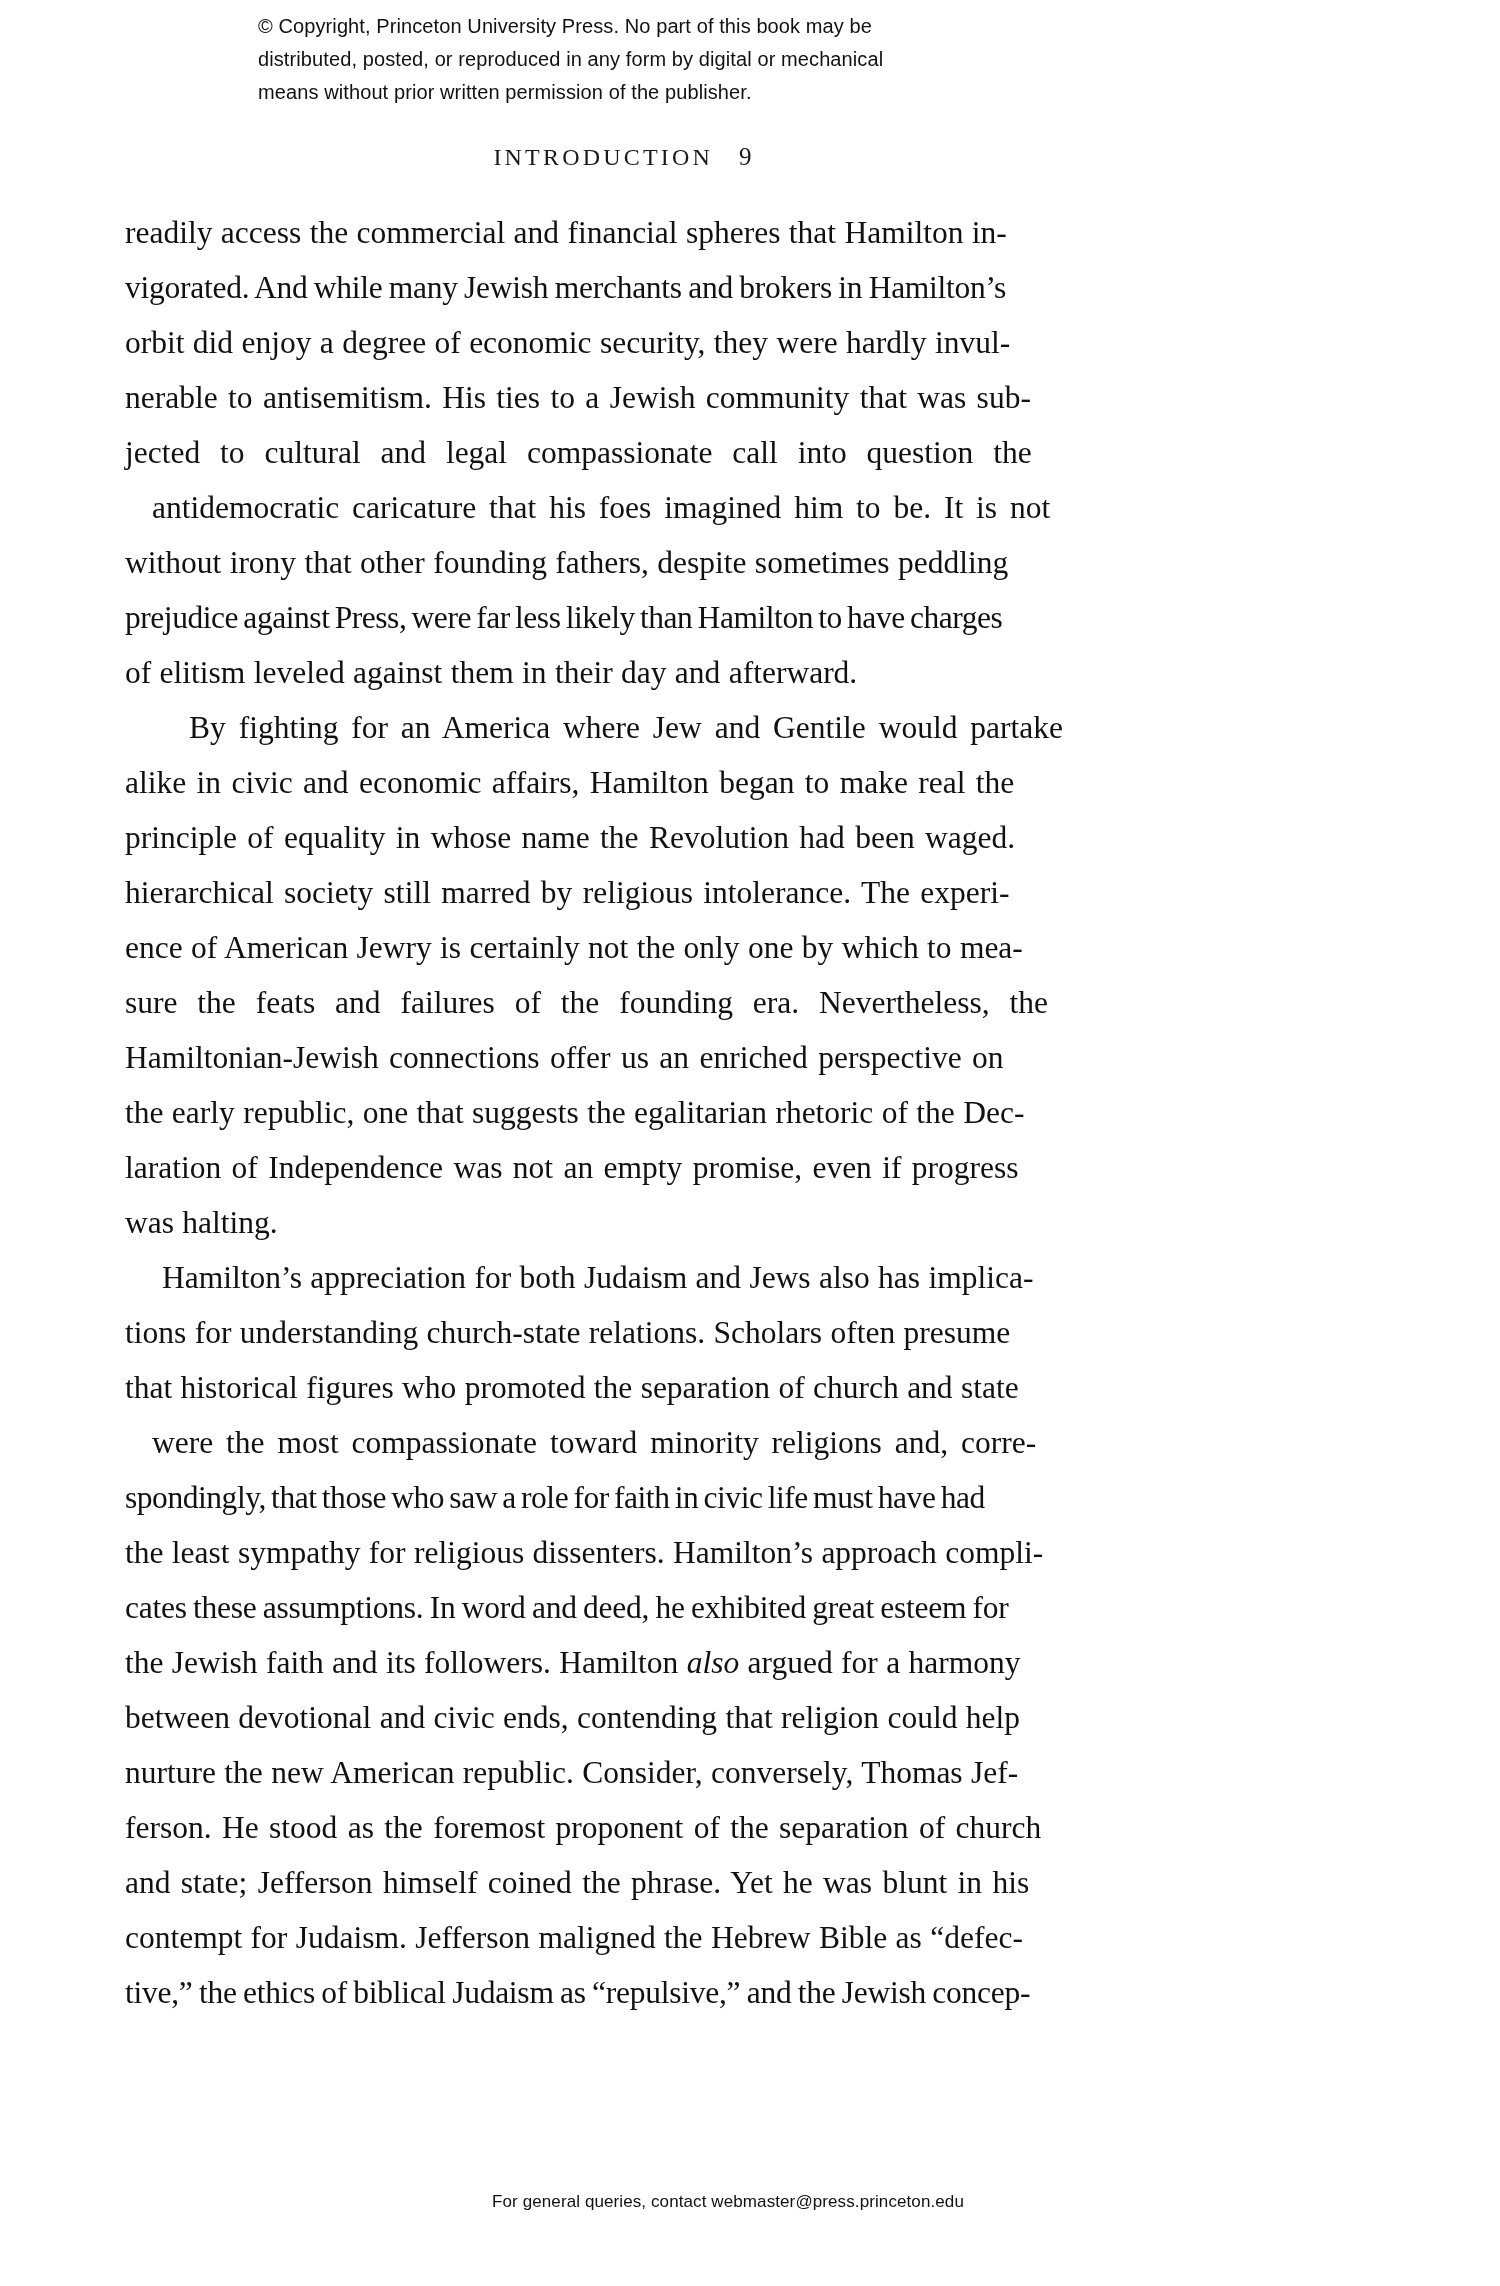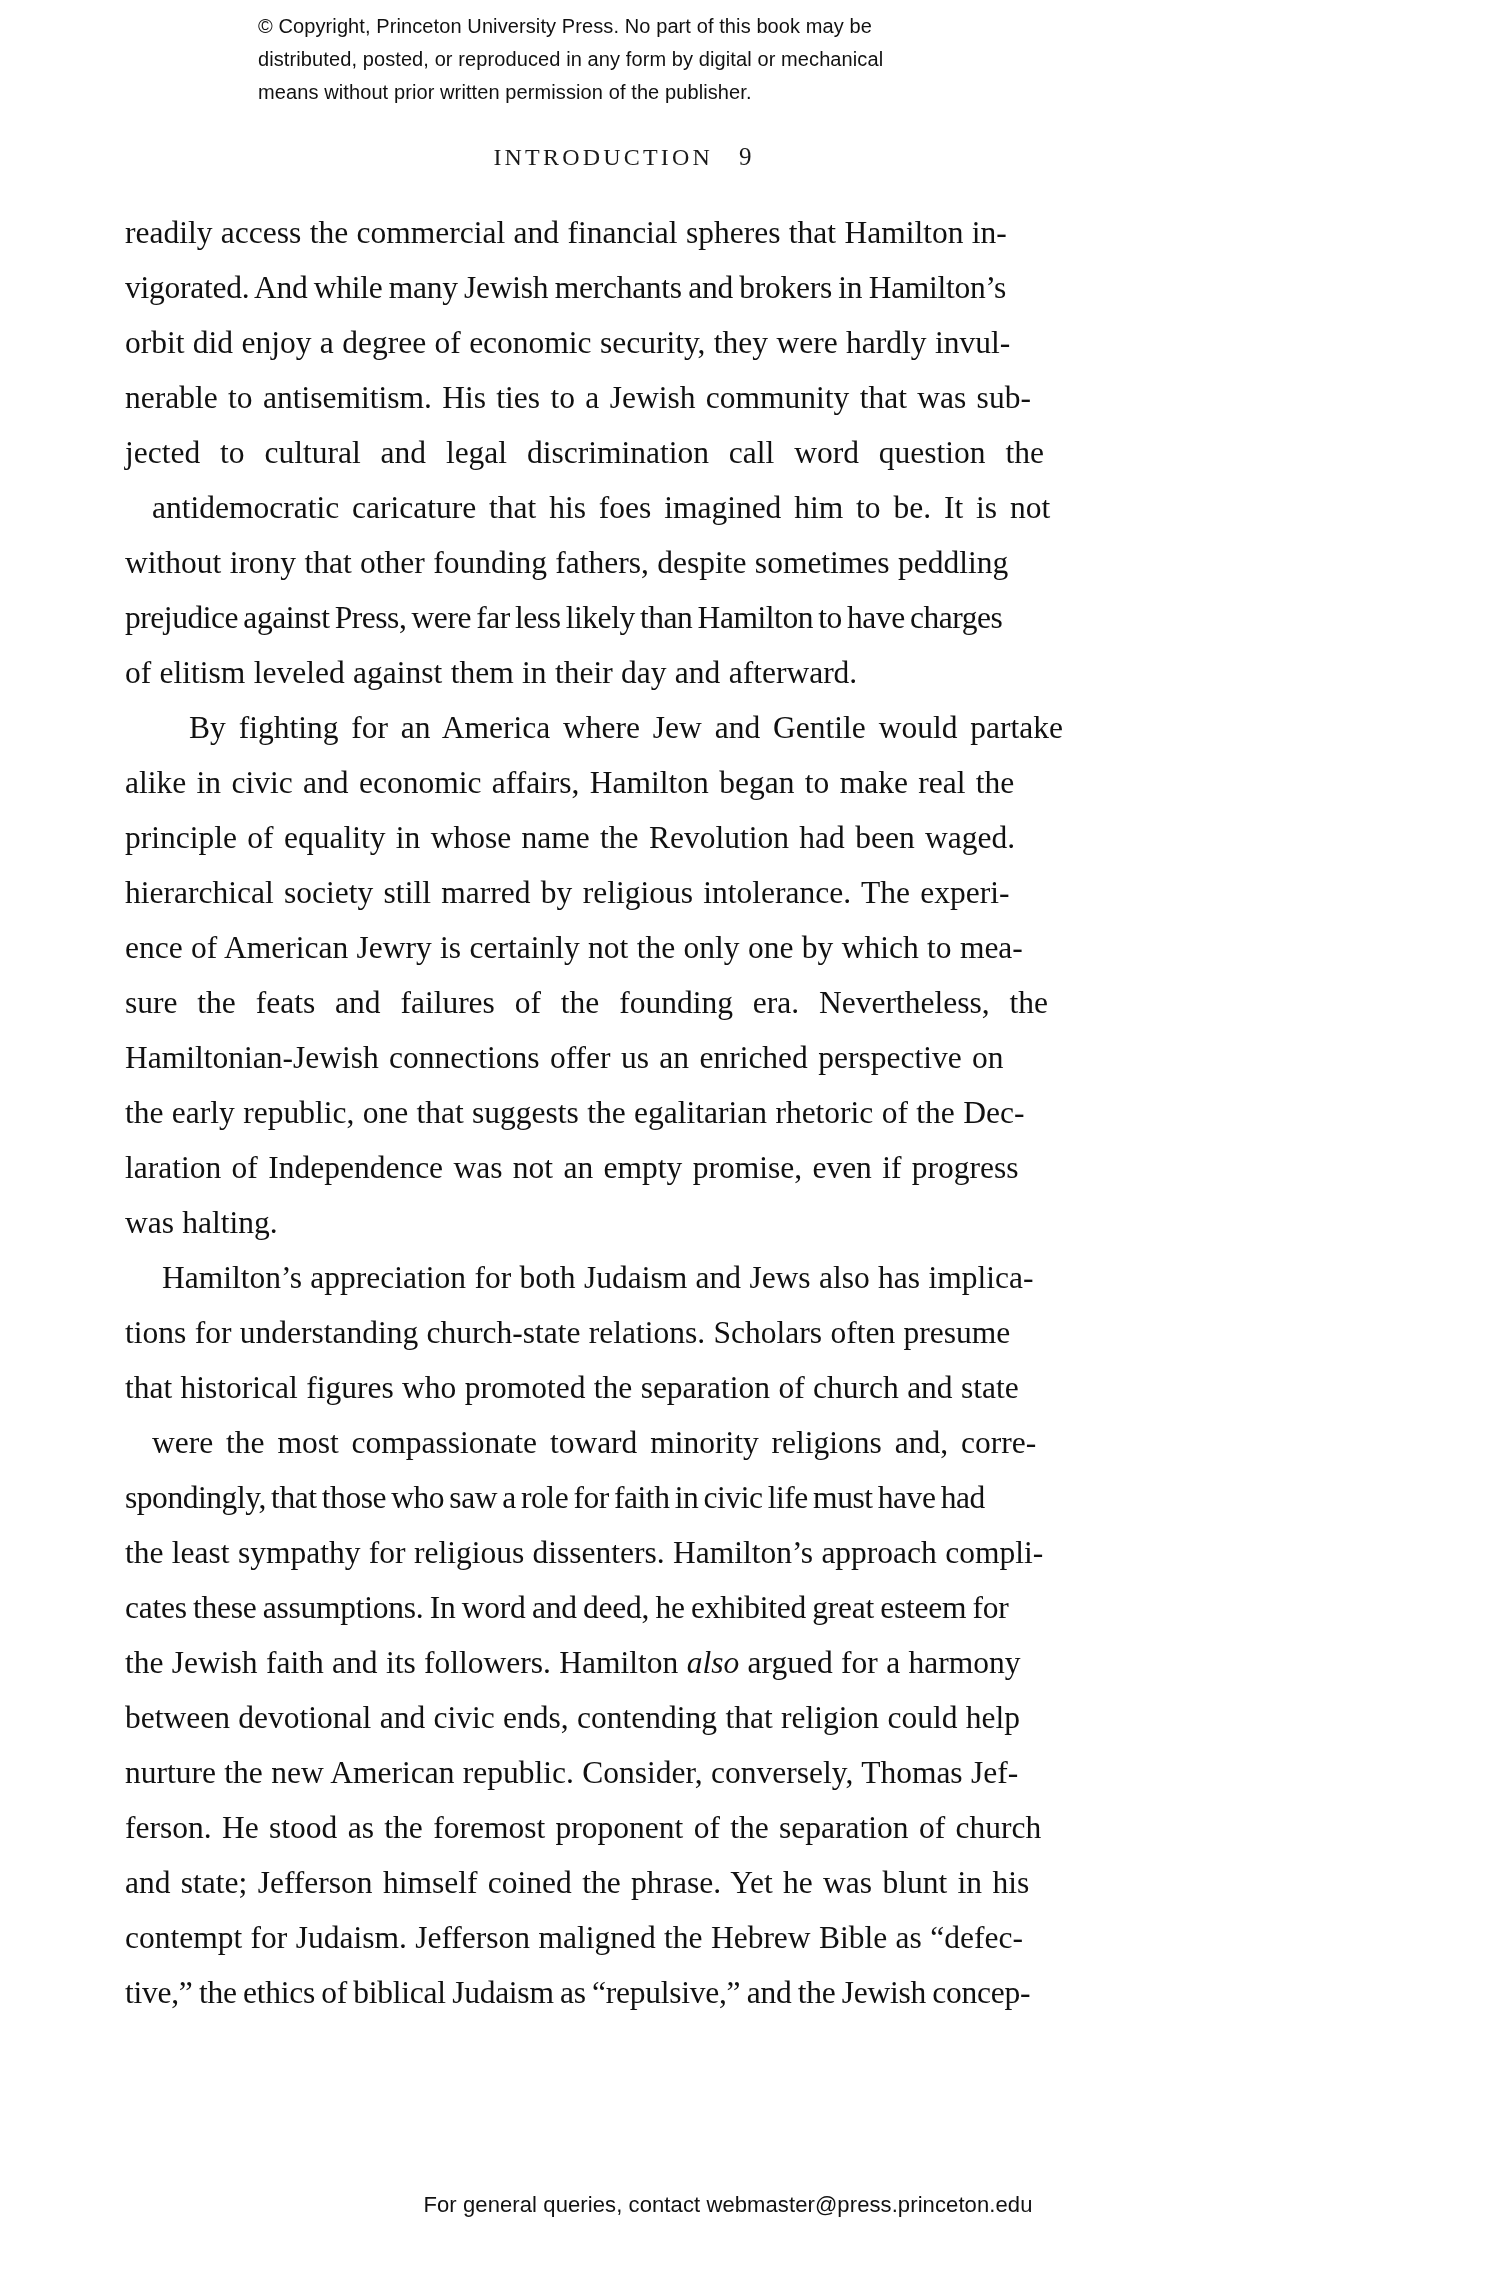--- a/index.html
+++ b/index.html
@@ -87,21 +87,21 @@
   }
 
   
   .footer-note {
     position: absolute;
     left: 0;
     top: 2192px;
     width: 1456px;
     text-align: center;
     font-family: "Liberation Sans", "DejaVu Sans", sans-serif;
-    font-size: 22px;
+    font-size: 17px;
     color: #111111;
     letter-spacing: 0.1px;
   }
 </style>
 </head>
 <body>
 
 <div class="page">
 
   <div class="copyright-notice">
@@ -114,21 +114,21 @@
     <span class="rh-title">INTRODUCTION</span><span class="rh-folio">9</span>
   </div>
 
   <div class="body-block">
 
     <p class="para">
       <span class="tline j1">readily access the commercial and financial spheres that Hamilton in-</span>
       <span class="tline tight">vigorated. And while many Jewish merchants and brokers in Hamilton’s</span>
       <span class="tline j1">orbit did enjoy a degree of economic security, they were hardly invul-</span>
       <span class="tline j2">nerable to antisemitism. His ties to a Jewish community that was sub-</span>
-      <span class="tline j5">jected to cultural and legal discrimination call word question the</span>
+      <span class="tline j5">jected to cultural and legal compassionate call into question the</span>
       <span class="tline j3">antidemocratic caricature that his foes imagined him to be. It is not</span>
       <span class="tline j1">without irony that other founding fathers, despite sometimes peddling</span>
       <span class="tline tighter">prejudice against Press, were far less likely than Hamilton to have charges</span>
       <span class="tline j1">of elitism leveled against them in their day and afterward.</span>
     </p>
 
     <p class="para">
       <span class="tline indent j3">By fighting for an America where Jew and Gentile would partake</span>
       <span class="tline j2">alike in civic and economic affairs, Hamilton began to make real the</span>
       <span class="tline j2">principle of equality in whose name the Revolution had been waged.</span>

